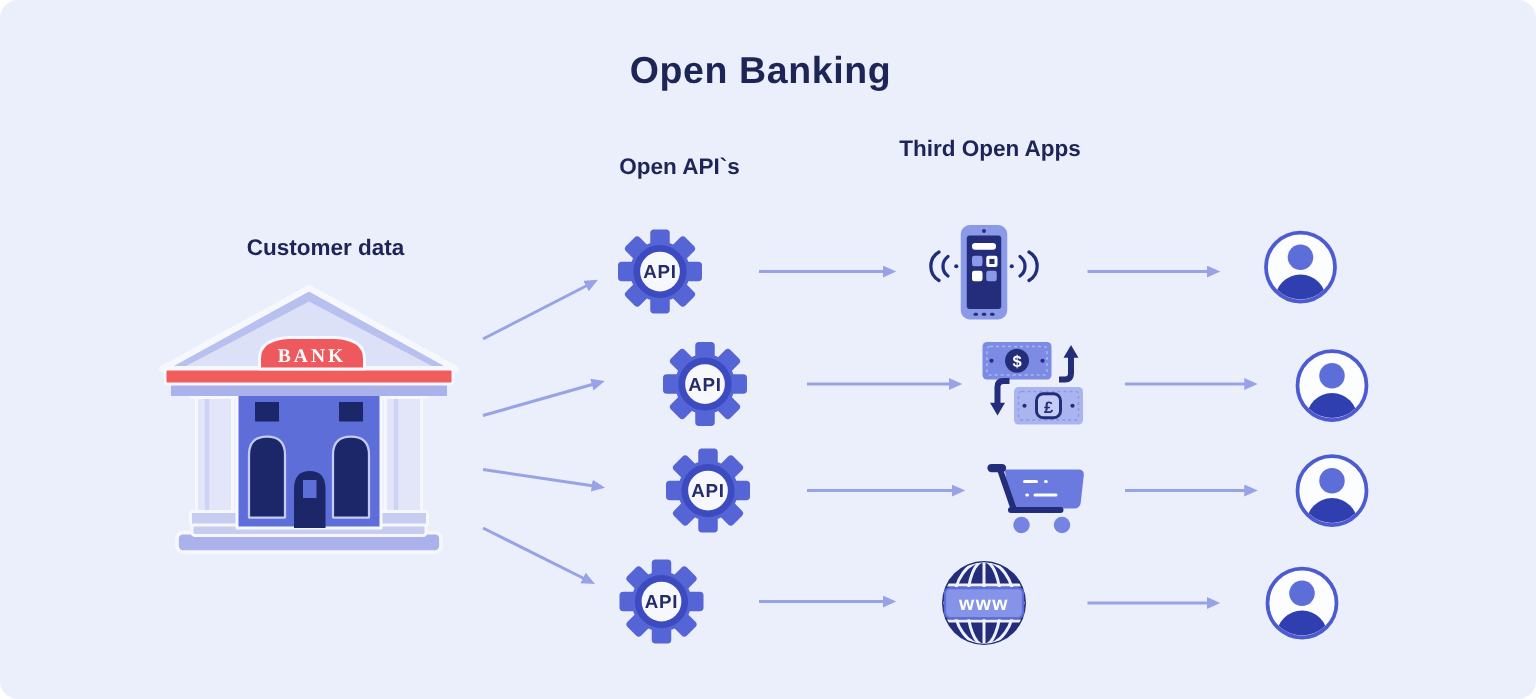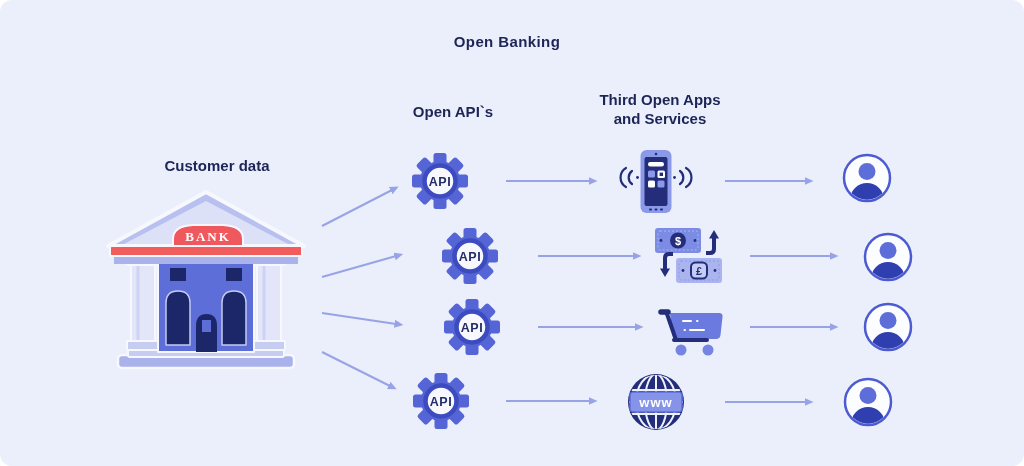--- a/index.html
+++ b/index.html
@@ -7,21 +7,21 @@
     position:relative;
     width:1024px;height:466px;
     background:#ebeffc;
     border-radius:12px;
     overflow:hidden;
     font-family:"Liberation Sans", sans-serif;
     color:#1d2556;
   }
   .layer{position:absolute;left:0;top:0;}
   .label{position:absolute;text-align:center;font-weight:700;color:#1d2556;}
-  .title{top:33px;left:0;width:1014px;font-size:15px;letter-spacing:.4px;}
+  .title{top:33px;left:0;width:1014px;font-size:25px;letter-spacing:.4px;}
   .caption{font-size:15px;}
   .customer{top:157px;left:127px;width:180px;}
   .openapis{top:103px;left:380px;width:146px;}
   .thirdparty{top:90px;left:584px;width:152px;line-height:19px;}
 </style>
 </head>
 <body>
 
 <div class="canvas">
 
@@ -232,16 +232,15 @@
       <circle cy="-6.5" r="8.5" fill="#5e6ed8"></circle>
       <circle cy="22" r="17" fill="#303fb0" clip-path="url(#userClip)"></circle>
     </g>
   </svg>
 
   <div class="label title">Open Banking</div>
   <div class="label caption customer">Customer data</div>
   <div class="label caption openapis">Open API`s</div>
   <div class="label caption thirdparty">
     <div>Third Open Apps</div>
-    <div>and Services</div>
   </div>
 
 </div>
 
 </body></html>

